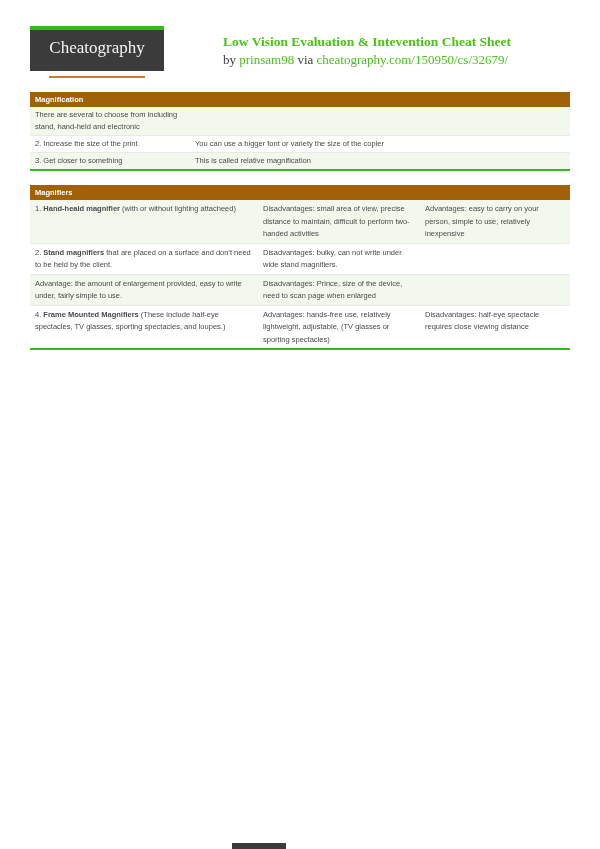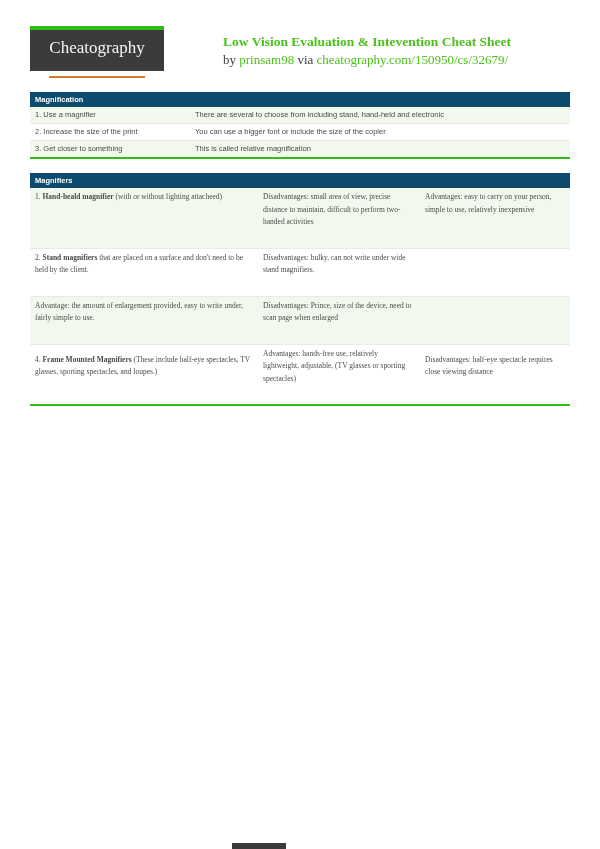--- a/index.html
+++ b/index.html
@@ -42,42 +42,42 @@
     font-family:Liberation Serif, serif;
     font-size:13px;
     color:#3f3f3f;
   }
   .byline a{color:#4cc11c;text-decoration:none;}
 
   
   .tables{position:absolute;left:30px;top:92px;width:540px;}
   .cheat-table{border-bottom:2px solid #2fbd16;margin-bottom:14px;}
   .thead{
-    background:#0c4a6e;
+    background:#a16207;
     color:#ffffff;
     font-size:7.5px;
     font-weight:bold;
     height:15px;line-height:15px;
     padding:0 5px;
   }
   .trow{display:flex;}
-  .trow + .trow{border-top:1px solid #e9e9e9;align-items:center;}
+  .trow + .trow{border-top:1px solid #e9e9e9;}
   .trow.alt{background:#f2f9ec;}
   .tcell{
     box-sizing:border-box;
     font-size:7.5px;
     color:#4a4a4a;
   }
   .tcell .b{font-weight:bold;}
   
   .t0 .tcell{padding:2px 6px 2px 5px;line-height:12px;}
   .t0 .tcell:nth-child(1){width:160px;}
   .t0 .tcell:nth-child(2){flex:1;}
   
-  .t1 .tcell{padding:3px 6px 19px 5px;line-height:12.5px;font-family:Liberation Serif, serif;}
+  .t1 .tcell{padding:3px 6px 2px 5px;line-height:12.5px;}
   .t1 .tcell:nth-child(1){width:228px;}
   .t1 .tcell:nth-child(2){width:162px;}
   .t1 .tcell:nth-child(3){flex:1;}
 
   
   .footer-sliver{
     position:absolute;left:232px;top:843px;
     width:54px;height:6px;background:#3b3b3b;
   }
 </style>
@@ -96,26 +96,25 @@
   <div class="title-block">
     <h1 class="page-title">Low Vision Evaluation &amp; Intevention Cheat Sheet</h1>
     <p class="byline"><span>by</span> <a href="#">prinsam98</a> <span>via</span> <a href="#">cheatography.com/150950/cs/32679/</a></p>
   </div>
 
   <div class="tables">
     <section class="cheat-table t0">
       <div class="thead">Magnification</div>
       <div class="tbody">
           <div class="trow alt">
-            <div class="tcell"><span>1. Use a magnifier</span></div>
             <div class="tcell"><span>There are several to choose from including stand, hand-held and electronic</span></div>
           </div>
           <div class="trow">
             <div class="tcell"><span>2. Increase the size of the print</span></div>
-            <div class="tcell"><span>You can use a bigger font or include the size of the copier</span></div>
+            <div class="tcell"><span>You can use a bigger font or variety the size of the copier</span></div>
           </div>
           <div class="trow alt">
             <div class="tcell"><span>3. Get closer to something</span></div>
             <div class="tcell"><span>This is called relative magnification</span></div>
           </div>
         </div>
     </section>
 
     <section class="cheat-table t1">
       <div class="thead">Magnifiers</div>

